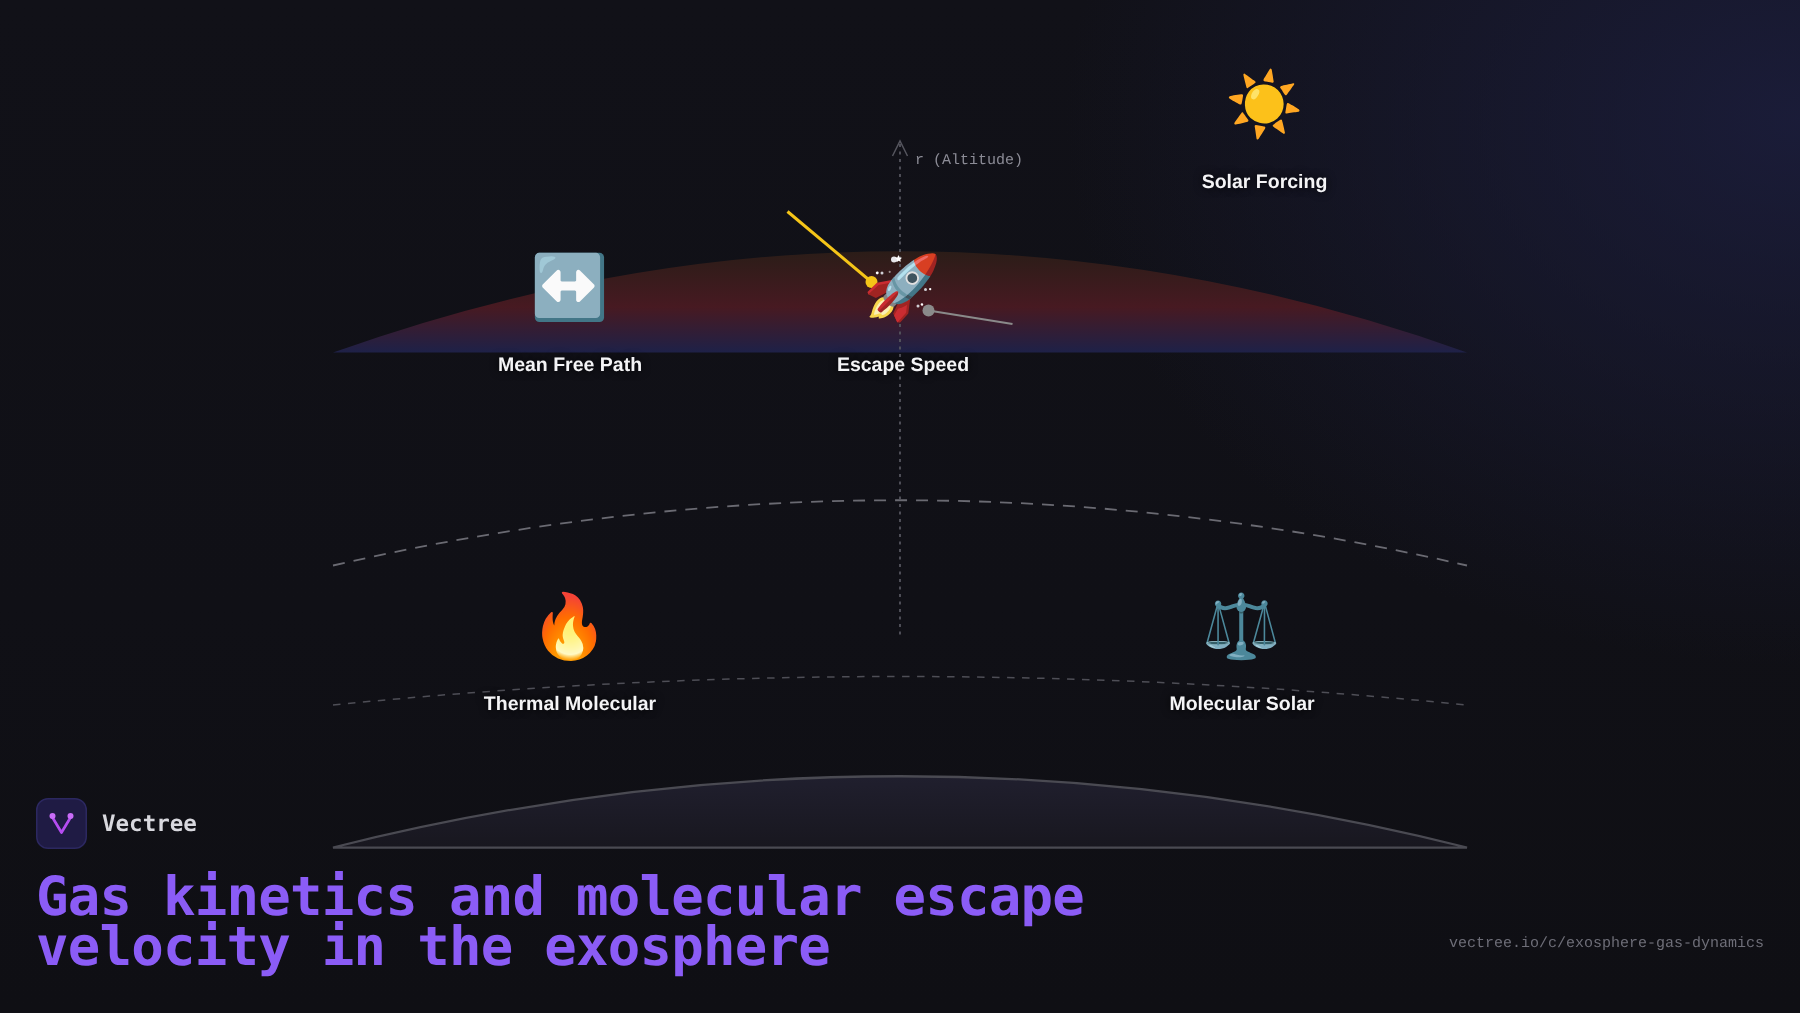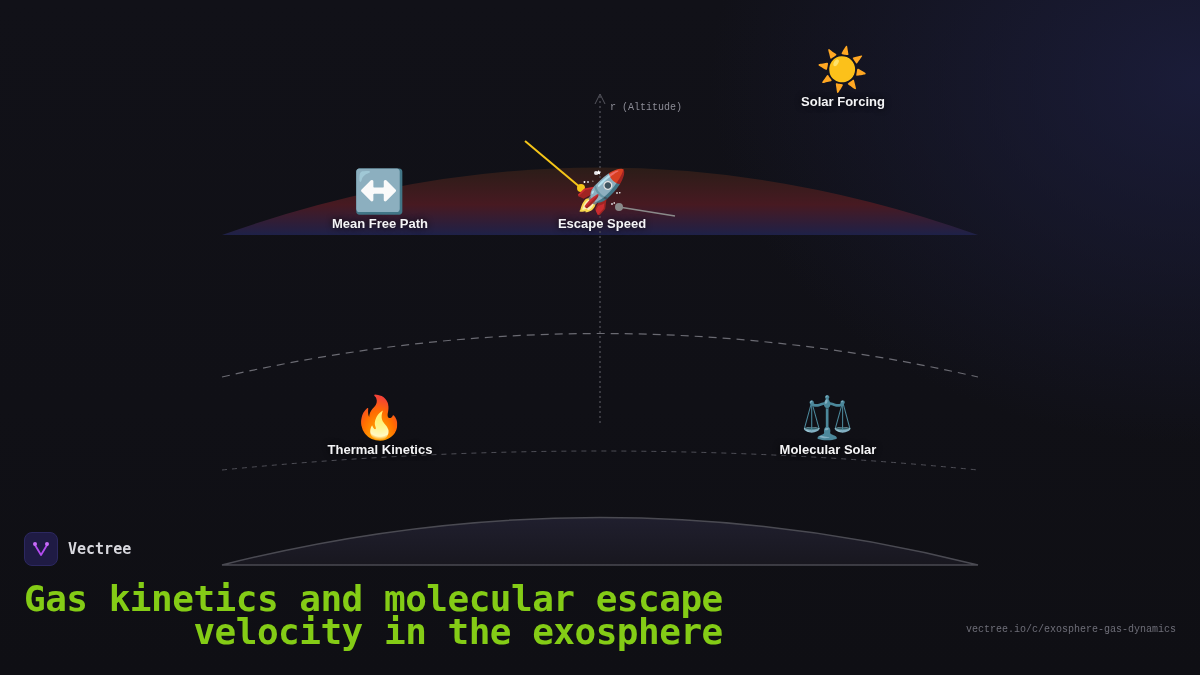--- a/index.html
+++ b/index.html
@@ -18,42 +18,42 @@
   svg.scene { position: absolute; left: 0; top: 0; }
   .node {
     position: absolute; transform: translateX(-50%);
     display: flex; flex-direction: column; align-items: center;
   }
   .node .icon {
     font-size: 42px; line-height: 48px; height: 48px;
     font-family: "DejaVu Sans", sans-serif;
   }
   .node .label {
-    margin-top: 0; font-size: 13px; font-weight: bold; color: #f4f4f6;
+    margin-top: 19px; font-size: 13px; font-weight: bold; color: #f4f4f6;
     white-space: nowrap; text-shadow: 0 0 6px rgba(0,0,0,0.9);
   }
   .axis-label {
     position: absolute; left: 610px; top: 102px;
     font-family: "Liberation Mono", monospace; font-size: 10px; color: #8c8c96;
   }
   .brand {
     position: absolute; left: 24px; top: 532px; display: flex; align-items: center;
   }
   .brand .logo {
     width: 32px; height: 32px; border-radius: 8px; background: #1f1b44;
     border: 1px solid #2c2860; display: flex; align-items: center; justify-content: center;
   }
   .brand .name {
     margin-left: 10px; font-family: "DejaVu Sans Mono", monospace; font-weight: bold;
     font-size: 15px; color: #d8d8de;
   }
   .title {
     position: absolute; left: 24px; top: 582px;
     font-family: "DejaVu Sans Mono", monospace; font-weight: bold;
-    font-size: 36px; line-height: 33px; color: #84cc16; letter-spacing: -0.5px; text-align: right;
+    font-size: 36px; line-height: 33px; color: #8b5cf6; letter-spacing: -0.5px;
   }
   .url {
     position: absolute; right: 24px; top: 624px;
     font-family: "Liberation Mono", monospace; font-size: 10px; color: #6e6e78;
   }
 </style>
 </head>
 <body>
 
 <div class="bg-glow"></div>
@@ -105,21 +105,21 @@
   <div class="label">Mean Free Path</div>
 </div>
 
 <div class="node" style="left:602px; top:168px;">
   <div class="icon">🚀</div>
   <div class="label">Escape Speed</div>
 </div>
 
 <div class="node" style="left:380px; top:394px;">
   <div class="icon">🔥</div>
-  <div class="label">Thermal Kinetics</div>
+  <div class="label">Thermal Molecular</div>
 </div>
 
 <div class="node" style="left:828px; top:394px;">
   <div class="icon">⚖️</div>
   <div class="label">Molecular Solar</div>
 </div>
 
 <div class="brand">
   <div class="logo">
     <svg width="18" height="18" viewBox="0 0 18 18">

